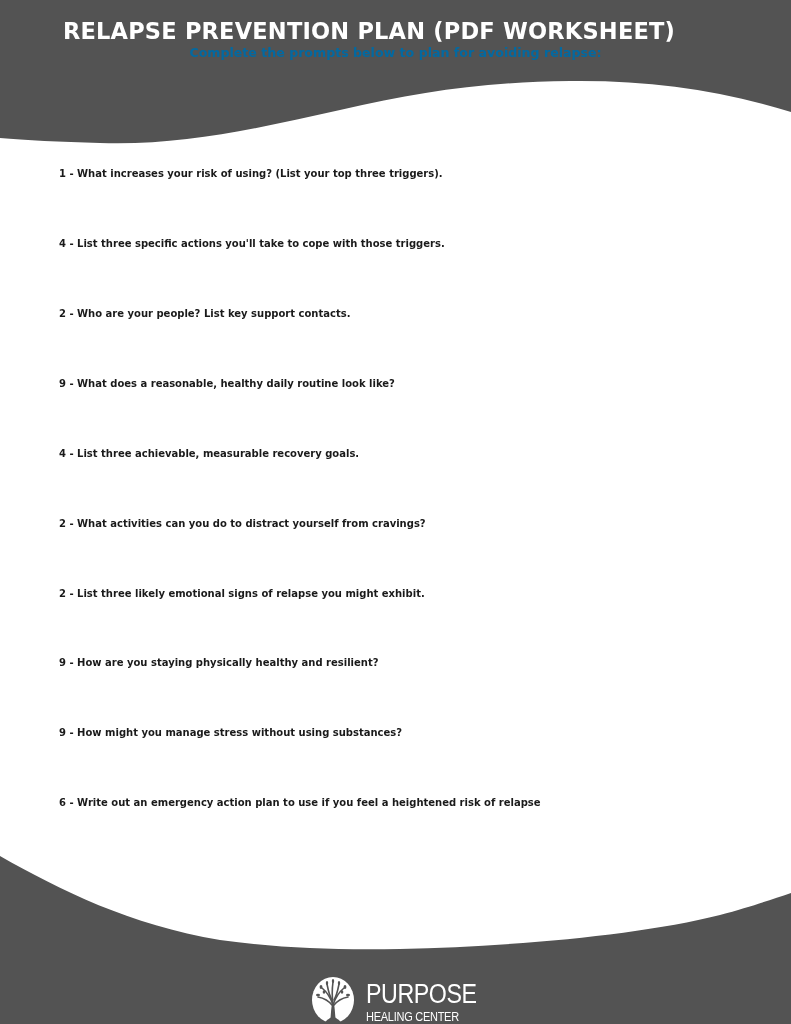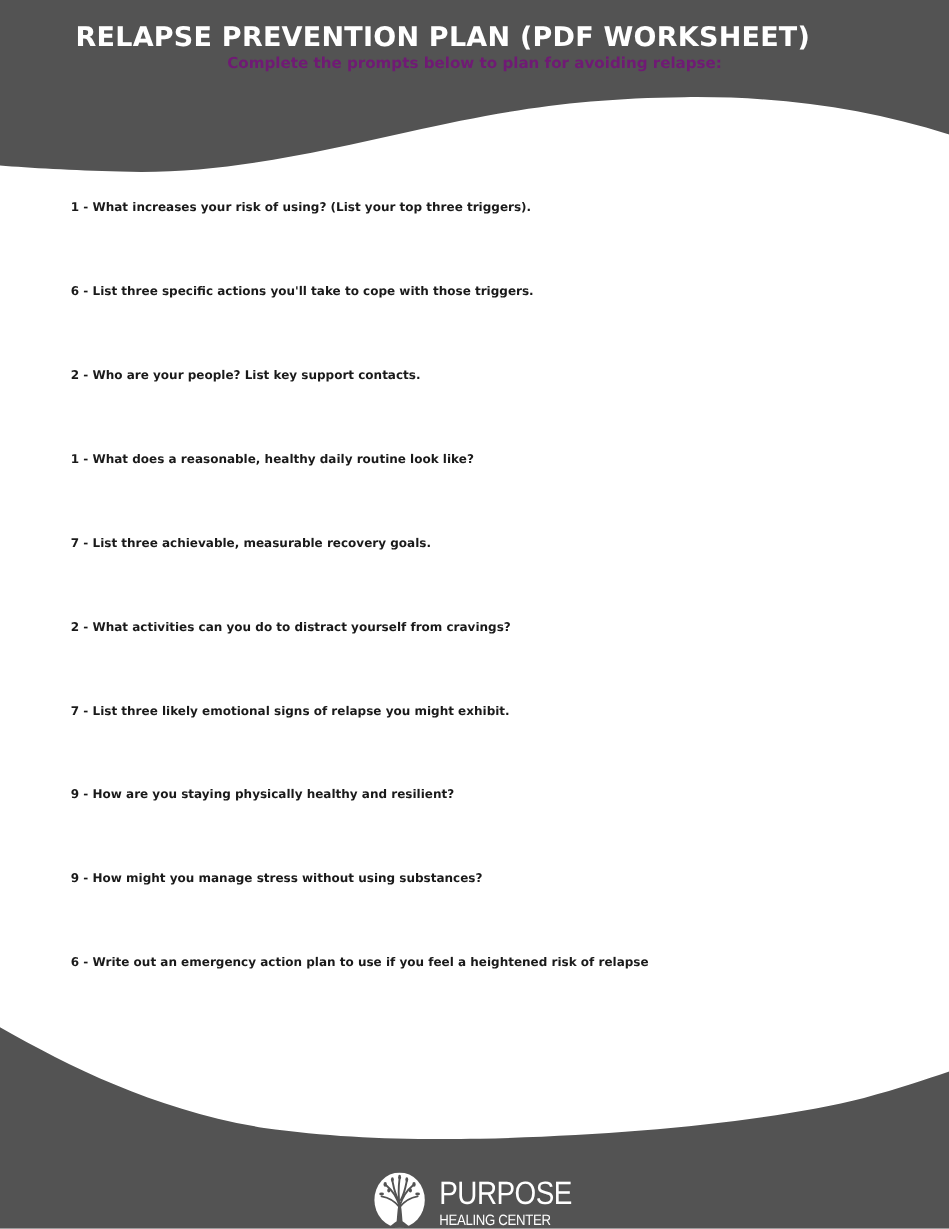--- a/index.html
+++ b/index.html
@@ -10,21 +10,21 @@
   }
   .bg-shapes { position: absolute; left: 0; top: 0; width: 791px; height: 1024px; }
   .header { position: absolute; left: 0; top: 0; width: 791px; text-align: center; }
   .title {
     position: absolute; left: 0; width: 738px; top: 16px;
     color: #ffffff; font-weight: bold; font-size: 22.5px; letter-spacing: 0.2px;
     line-height: 30px; white-space: nowrap;
   }
   .subtitle {
     position: absolute; left: 0; width: 791px; top: 44px;
-    color: #701a75; font-weight: bold; font-size: 12.6px;
+    color: #0369a1; font-weight: bold; font-size: 12.6px;
     line-height: 18px; white-space: nowrap;
   }
   .questions { position: absolute; left: 39px; top: 0; }
   .question {
     position: absolute; left: 0; white-space: nowrap;
     font-weight: bold; font-size: 10px; color: #1a1a1a; line-height: 18px; margin-left: 20px;
   }
   .footer-logo {
     position: absolute; left: 310px; top: 977px; width: 175px; height: 55px; text-align: center;
   }
@@ -52,26 +52,26 @@
   <path fill="#535353" d="M0,856 C60,890 130,925 220,940 C280,948 330,950 400,949 C520,946 640,935 720,915 C750,907 770,900 791,893 L791,1024 L0,1024 Z"></path>
 </svg>
 
 <div class="header">
   <div class="title">RELAPSE PREVENTION PLAN (PDF WORKSHEET)</div>
   <div class="subtitle">Complete the prompts below to plan for avoiding relapse:</div>
 </div>
 
 <div class="questions">
   <div class="question" style="top:165px">1 - What increases your risk of using? (List your top three triggers).</div>
-  <div class="question" style="top:235px">6 - List three specific actions you'll take to cope with those triggers.</div>
+  <div class="question" style="top:235px">4 - List three specific actions you'll take to cope with those triggers.</div>
   <div class="question" style="top:305px">2 - Who are your people? List key support contacts.</div>
-  <div class="question" style="top:375px">1 - What does a reasonable, healthy daily routine look like?</div>
-  <div class="question" style="top:445px">7 - List three achievable, measurable recovery goals.</div>
+  <div class="question" style="top:375px">9 - What does a reasonable, healthy daily routine look like?</div>
+  <div class="question" style="top:445px">4 - List three achievable, measurable recovery goals.</div>
   <div class="question" style="top:515px">2 - What activities can you do to distract yourself from cravings?</div>
-  <div class="question" style="top:585px">7 - List three likely emotional signs of relapse you might exhibit.</div>
+  <div class="question" style="top:585px">2 - List three likely emotional signs of relapse you might exhibit.</div>
   <div class="question" style="top:654px">9 - How are you staying physically healthy and resilient?</div>
   <div class="question" style="top:724px">9 - How might you manage stress without using substances?</div>
   <div class="question" style="top:794px">6 - Write out an emergency action plan to use if you feel a heightened risk of relapse</div>
 </div>
 
 <div class="footer-logo">
   <svg class="logo-mark" viewBox="0 0 48 52" xmlns="http://www.w3.org/2000/svg">
     <ellipse cx="23" cy="23" rx="21" ry="23" fill="#ffffff"></ellipse>
 
     <path d="M20,46 C21,38 21,32 22,27 L24,27 C25,32 25,38 26,46 Z" fill="#535353"></path>

